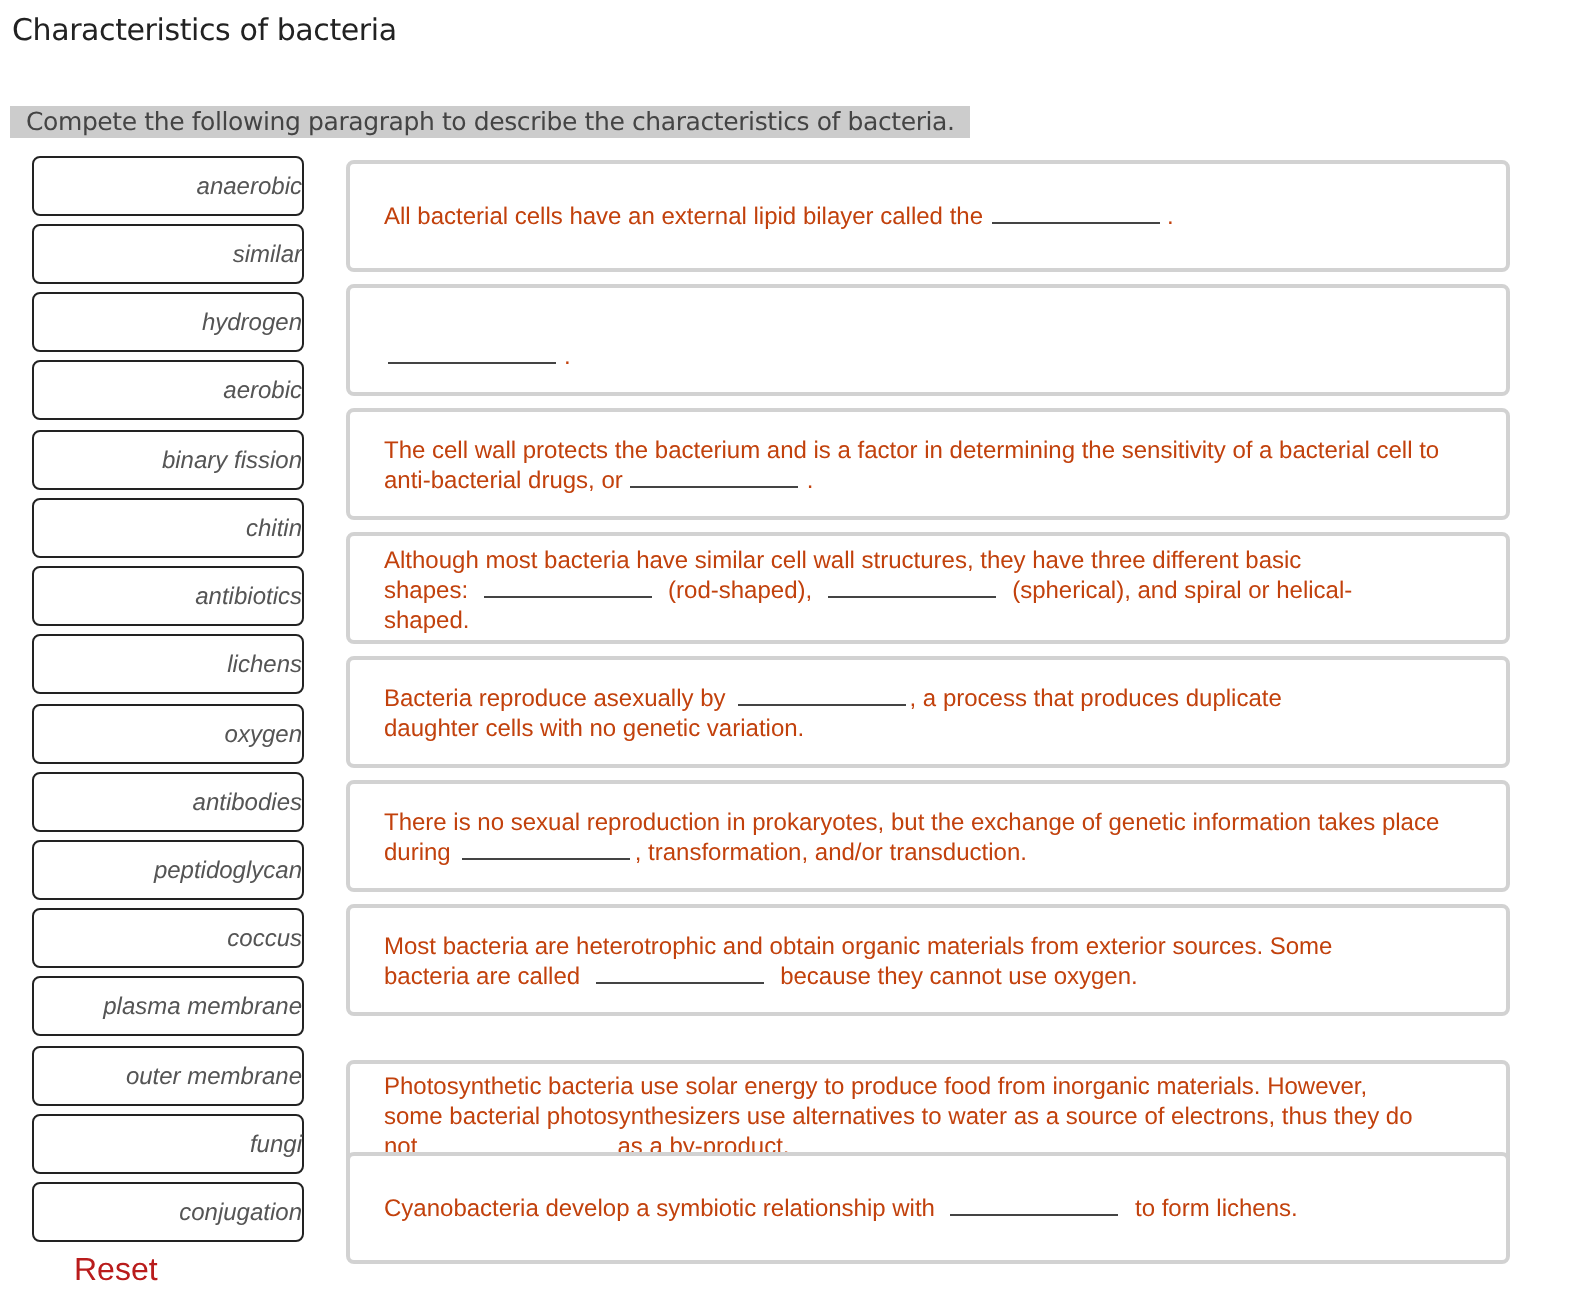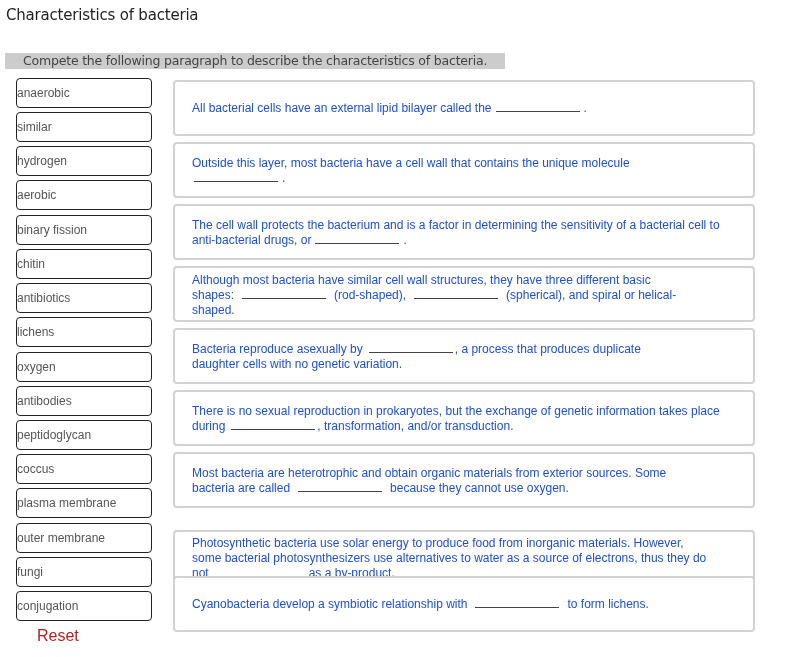--- a/index.html
+++ b/index.html
@@ -1,23 +1,23 @@
 <!DOCTYPE html>
 <html><head>
 <meta charset="utf-8">
 <style>
   html, body { margin:0; padding:0; background:#ffffff; }
   body { width:792px; height:657px; position:relative; overflow:hidden; font-family:"Liberation Sans", sans-serif; color:#333; }
   .title { position:absolute; left:6px; top:6px; font-family:"DejaVu Sans", sans-serif; font-size:15px; font-weight:normal; color:#222; letter-spacing:-0.2px; }
-  .instr { position:absolute; left:5px; top:53px; height:16px; padding:0 18px; background:#cccccc; font-family:"DejaVu Sans", sans-serif; font-size:12.5px; line-height:16px; color:#444; letter-spacing:-0.2px; }
+  .instr { position:absolute; left:5px; top:53px; height:16px; padding:0 8px; background:#cccccc; font-family:"DejaVu Sans", sans-serif; font-size:12.5px; line-height:16px; color:#444; letter-spacing:-0.2px; }
   .bank { position:absolute; left:16px; top:78px; width:138px; }
-  .chip { position:absolute; left:0; width:136px; height:30px; border:1px solid #222; border-radius:4px; background:#fff; font-size:12px; color:#555; text-align:left; line-height:28px; box-sizing:border-box; cursor:grab; }
+  .chip { position:absolute; left:0; width:136px; height:30px; border:1px solid #222; border-radius:4px; background:#fff; font-size:12px; color:#555; text-align:right; line-height:28px; box-sizing:border-box; cursor:grab;font-style:italic; }
   .reset { position:absolute; left:37px; top:627px; font-size:16px; color:#b91c1c; cursor:pointer; }
   .q { position:absolute; left:173px; width:582px; border:2px solid #d2d2d2; border-radius:4px; box-sizing:border-box; background:#fff; }
-  .q .txt { position:absolute; left:17px; right:40px; font-size:12px; line-height:15px; color:#1d4ed8; }
+  .q .txt { position:absolute; left:17px; right:40px; font-size:12px; line-height:15px; color:#c2410c; }
   .blank { display:inline-block; width:84px; border-bottom:1px solid #444; height:10px; margin:0 4px; vertical-align:baseline; cursor:pointer; }
 </style>
 </head>
 <body>
 
 <div class="title">Characteristics of bacteria</div>
 <div class="instr">Compete the following paragraph to describe the characteristics of bacteria.</div>
 
 <div class="bank">
   <div class="chip" style="top:0px">anaerobic</div>
@@ -40,21 +40,21 @@
 <div class="reset">Reset</div>
 
 <div class="q" style="top:80px;height:56px">
   <div class="txt" style="top:19px">
     <span>All bacterial cells have an external lipid bilayer called the</span><span class="blank"></span><span>.</span>
   </div>
 </div>
 
 <div class="q" style="top:142px;height:56px">
   <div class="txt" style="top:12px">
-    <span>Outside this layer, most bacteria have a cell wall that contains the unique molecule</span><br><span class="blank" style="margin-left:2px"></span><span>.</span>
+    <br><span class="blank" style="margin-left:2px"></span><span>.</span>
   </div>
 </div>
 
 <div class="q" style="top:204px;height:56px">
   <div class="txt" style="top:12px;right:30px">
     <span>The cell wall protects the bacterium and is a factor in determining the sensitivity of a bacterial cell to anti-bacterial drugs, or</span><span class="blank"></span><span>.</span>
   </div>
 </div>
 
 <div class="q" style="top:266px;height:56px">

